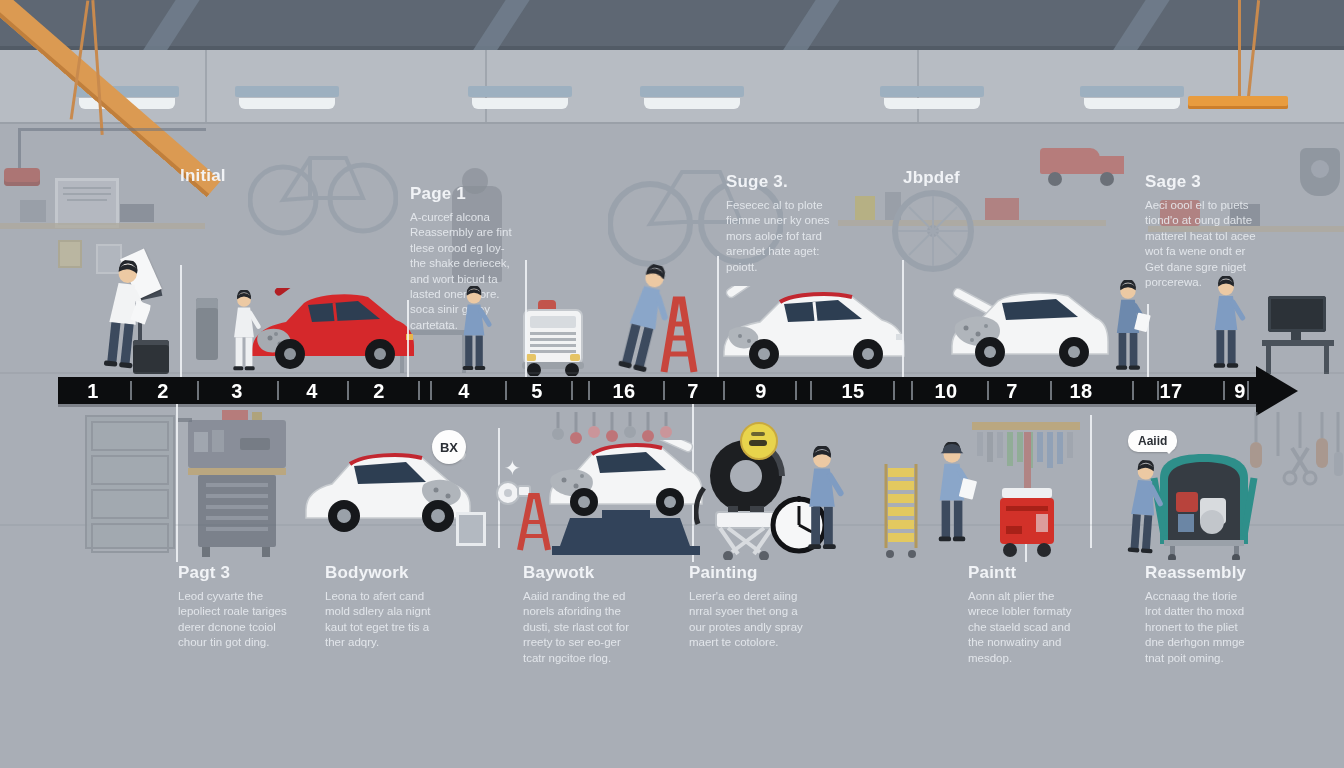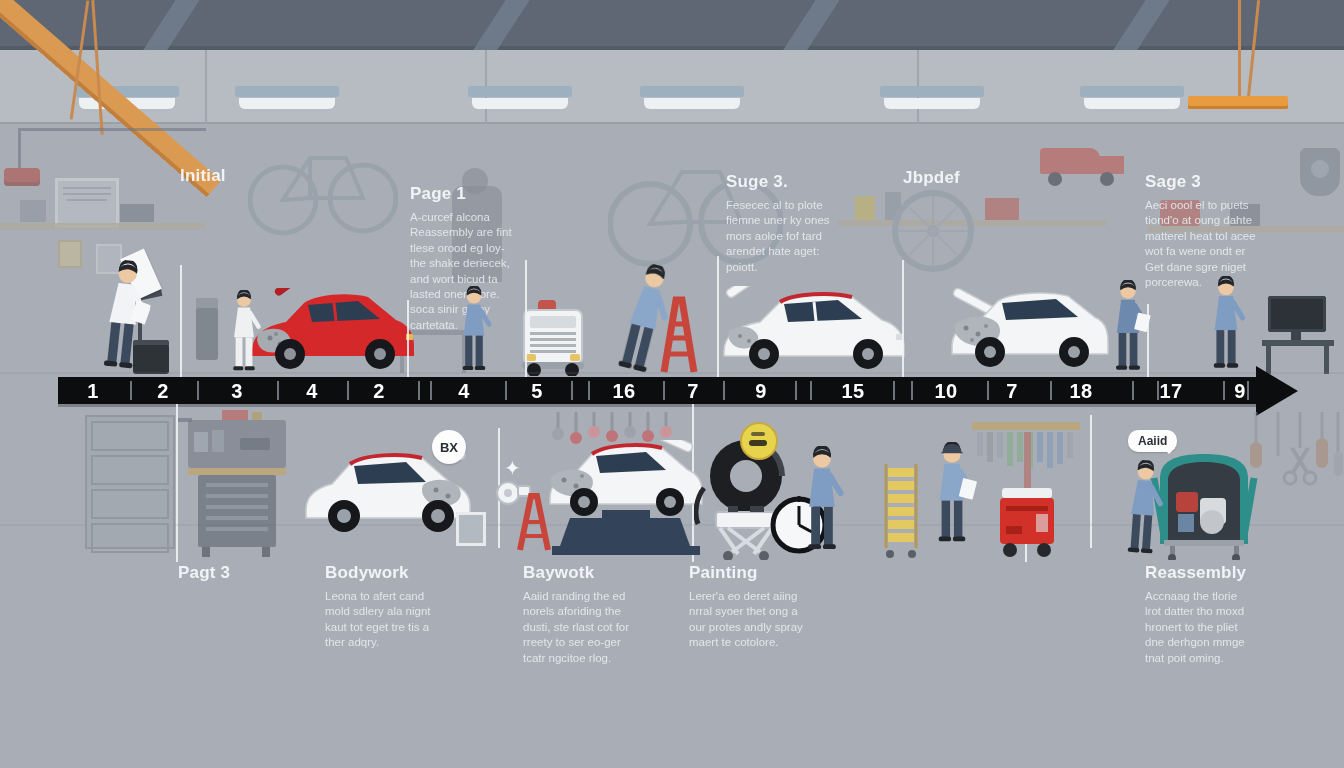--- a/index.html
+++ b/index.html
@@ -496,20 +496,24 @@
     <rect x="6" y="30" width="12" height="26" rx="6" fill="#a9886f"></rect>
     <rect x="72" y="26" width="12" height="30" rx="6" fill="#a9886f"></rect>
     <path d="M48,36 L64,62 M64,36 L48,62" stroke="#8b929b" stroke-width="4"></path>
     <circle cx="46" cy="66" r="6" fill="none" stroke="#8b929b" stroke-width="3"></circle>
     <circle cx="66" cy="66" r="6" fill="none" stroke="#8b929b" stroke-width="3"></circle>
     <rect x="90" y="40" width="9" height="24" rx="4" fill="#9aa1a9"></rect>
   </svg>
 
   <div class="stage" style="left:178px;top:563px;width:160px;">
     <h3>Pagt 3</h3>
+    <p>Leod cyvarte the
+lepoliect roale tariges
+derer dcnone tcoiol
+chour tin got ding.</p>
   </div>
   <div class="stage" style="left:325px;top:563px;width:160px;">
     <h3>Bodywork</h3>
     <p>Leona to afert cand
 mold sdlery ala nignt
 kaut tot eget tre tis a
 ther adqry.</p>
   </div>
   <div class="stage" style="left:689px;top:563px;width:165px;">
     <h3>Painting</h3>
@@ -519,20 +523,28 @@
 maert te cotolore.</p>
   </div>
   <div class="stage" style="left:523px;top:563px;width:160px;">
     <h3>Baywotk</h3>
     <p>Aaiid randing the ed
 norels aforiding the
 dusti, ste rlast cot for
 rreety to ser eo-ger
 tcatr ngcitoe rlog.</p>
   </div>
+  <div class="stage" style="left:968px;top:563px;width:155px;">
+    <h3>Paintt</h3>
+    <p>Aonn alt plier the
+wrece lobler formaty
+che staeld scad and
+the nonwatiny and
+mesdop.</p>
+  </div>
   <div class="stage" style="left:1145px;top:563px;width:160px;">
     <h3>Reassembly</h3>
     <p>Accnaag the tlorie
 lrot datter tho moxd
 hronert to the pliet
 dne derhgon mmge
 tnat poit oming.</p>
   </div>
 
   <div id="people">

